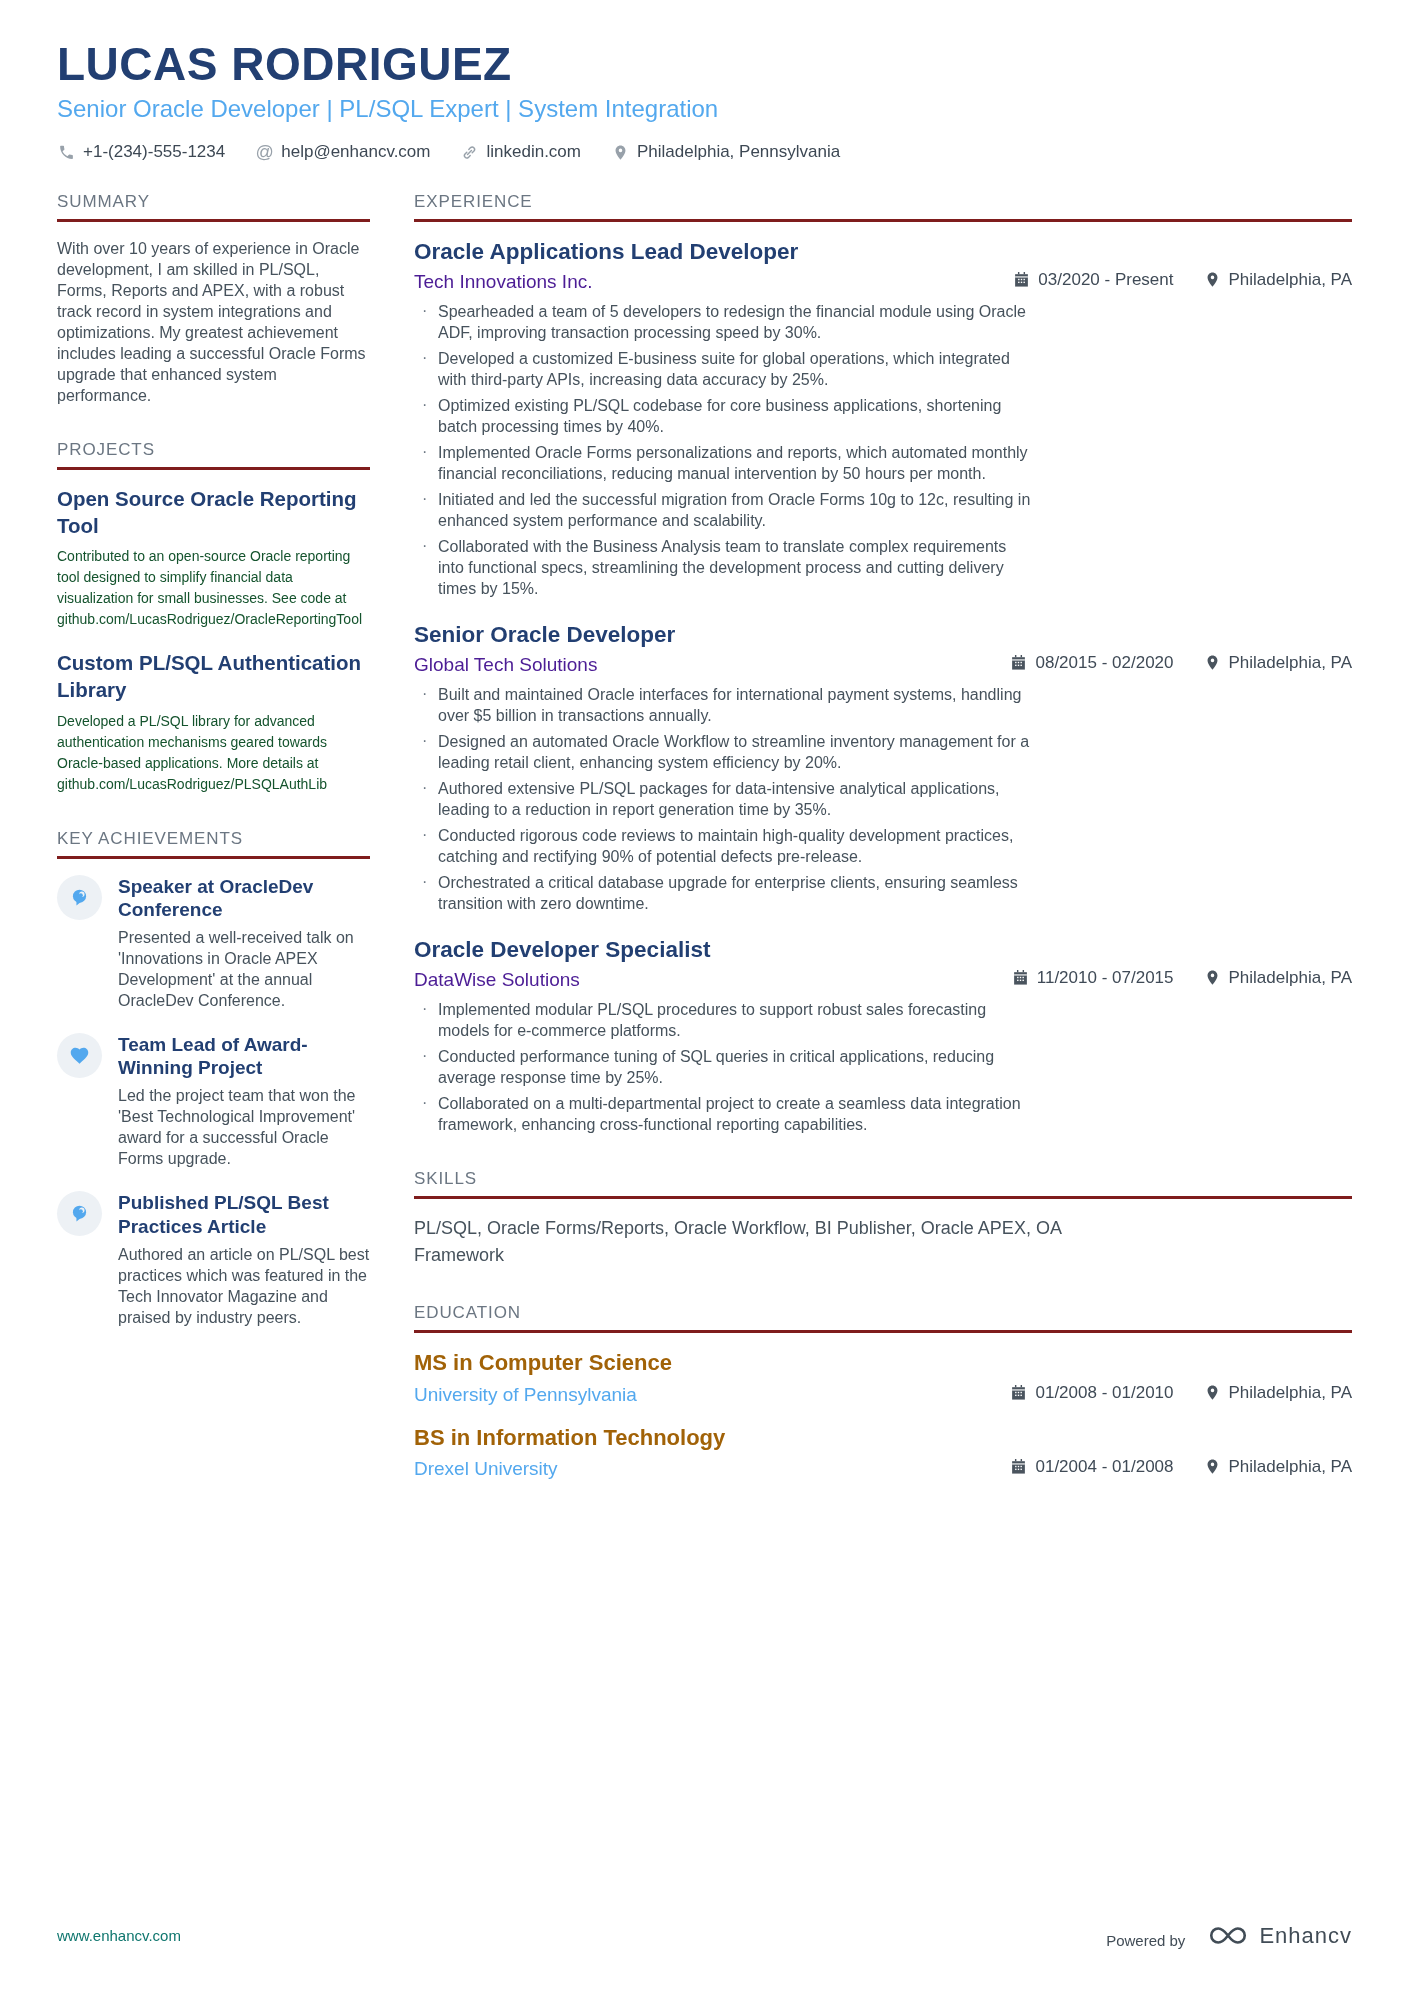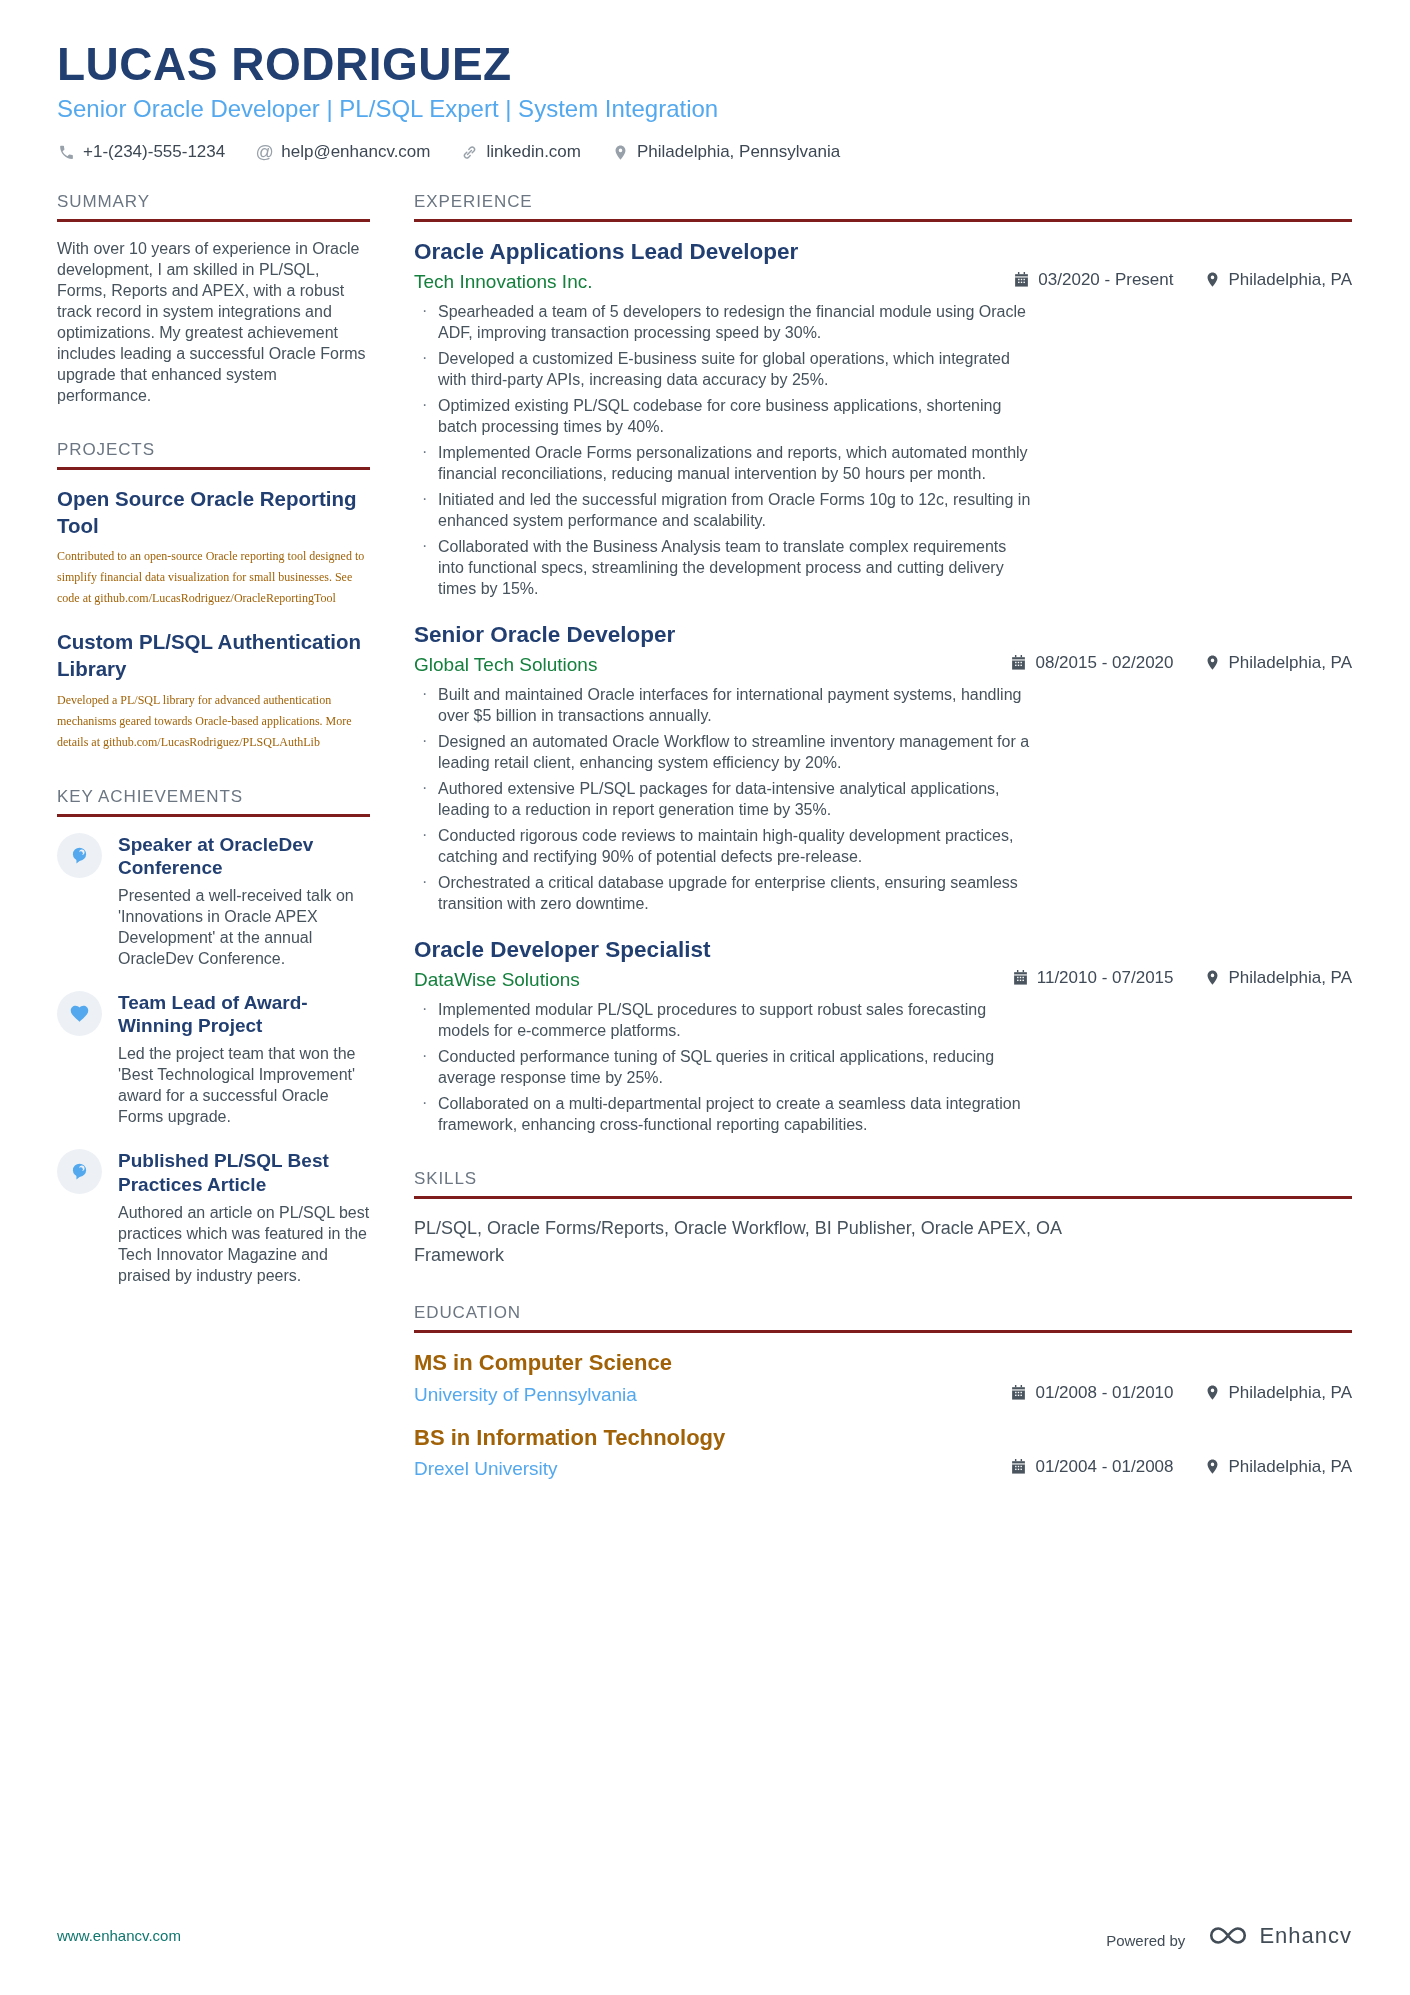--- a/index.html
+++ b/index.html
@@ -23,33 +23,33 @@
   .col-right { flex:1; min-width:0; }
   .section { margin-bottom:34px; }
   .section-heading {
     font-size:17px; color:#6b7682; letter-spacing:0.9px;
     padding-bottom:7px; border-bottom:3px solid #7f1d1d; margin-bottom:16px;
   }
   .body-text { font-size:16px; line-height:21px; color:#46525c; }
   
   .proj-item { margin-bottom:20px; }
   .proj-title { font-size:20.5px; font-weight:600; color:#223f72; line-height:1.3; margin-bottom:7px; }
-  .proj-desc { font-size:12px; line-height:21px; color:#a16207; overflow-wrap:anywhere;font-family:Liberation Serif, serif; }
+  .proj-desc { font-size:14px; line-height:21px; color:#14532d; overflow-wrap:anywhere; }
   
   .ach-item { display:flex; gap:16px; margin-bottom:22px; }
   .ach-icon-circle { width:45px; height:45px; border-radius:50%; background:#edf1f5; flex:none;
     display:flex; align-items:center; justify-content:center; }
   .ach-icon-circle svg { width:21px; height:21px; }
   .ach-title { font-size:19px; font-weight:600; color:#223f72; line-height:1.22; }
   .ach-desc { font-size:16px; line-height:21px; color:#46525c; margin-top:6px; }
   
   .job { margin-bottom:22px; }
   .job-title { font-size:22.5px; font-weight:600; color:#223f72; line-height:1.25; }
   .company-row { display:flex; align-items:baseline; justify-content:space-between; margin-top:4px; }
-  .company { font-size:19px; color:#15803d;text-align:right; }
+  .company { font-size:19px; color:#4c1d95;text-align:right; }
   .meta-group { display:flex; align-items:center; gap:30px; color:#3f4a56; font-size:17px; }
   .meta-item { display:flex; align-items:center; gap:7px; white-space:nowrap; }
   .micon { display:inline-flex; width:18px; height:18px; color:#4a545e; flex:none; }
   .micon svg { width:17px; height:17px; }
   ul.bullets { list-style:none; margin:8px 0 0 0; padding:0; max-width:618px; }
   ul.bullets li { position:relative; padding-left:24px; margin-bottom:5px;
     font-size:16px; line-height:21px; color:#46525c; }
   ul.bullets li::before { content:"·"; position:absolute; left:8px; top:-1px; color:#6b7682; }
   
   .skills-text { font-size:18px; line-height:27px; color:#46525c; max-width:655px; }

